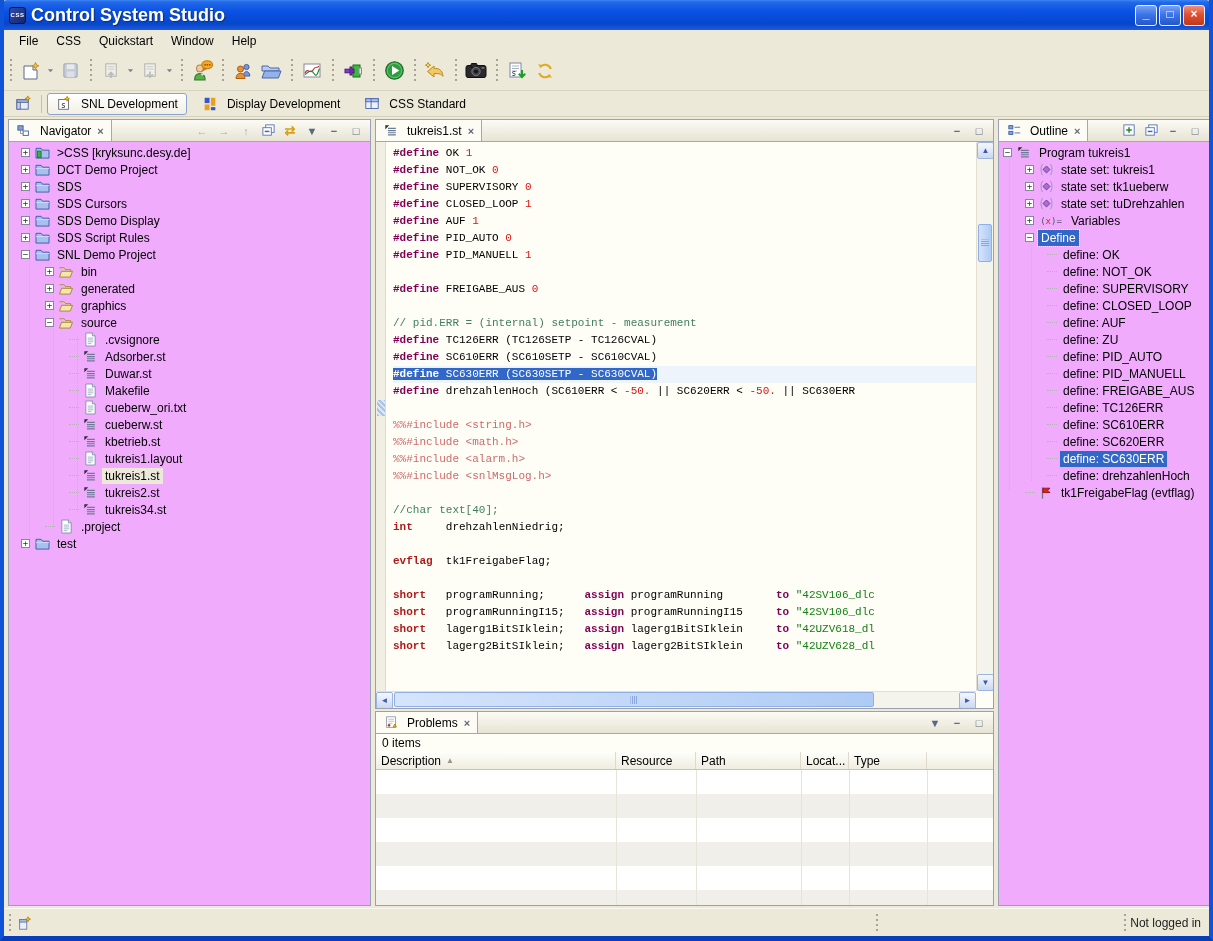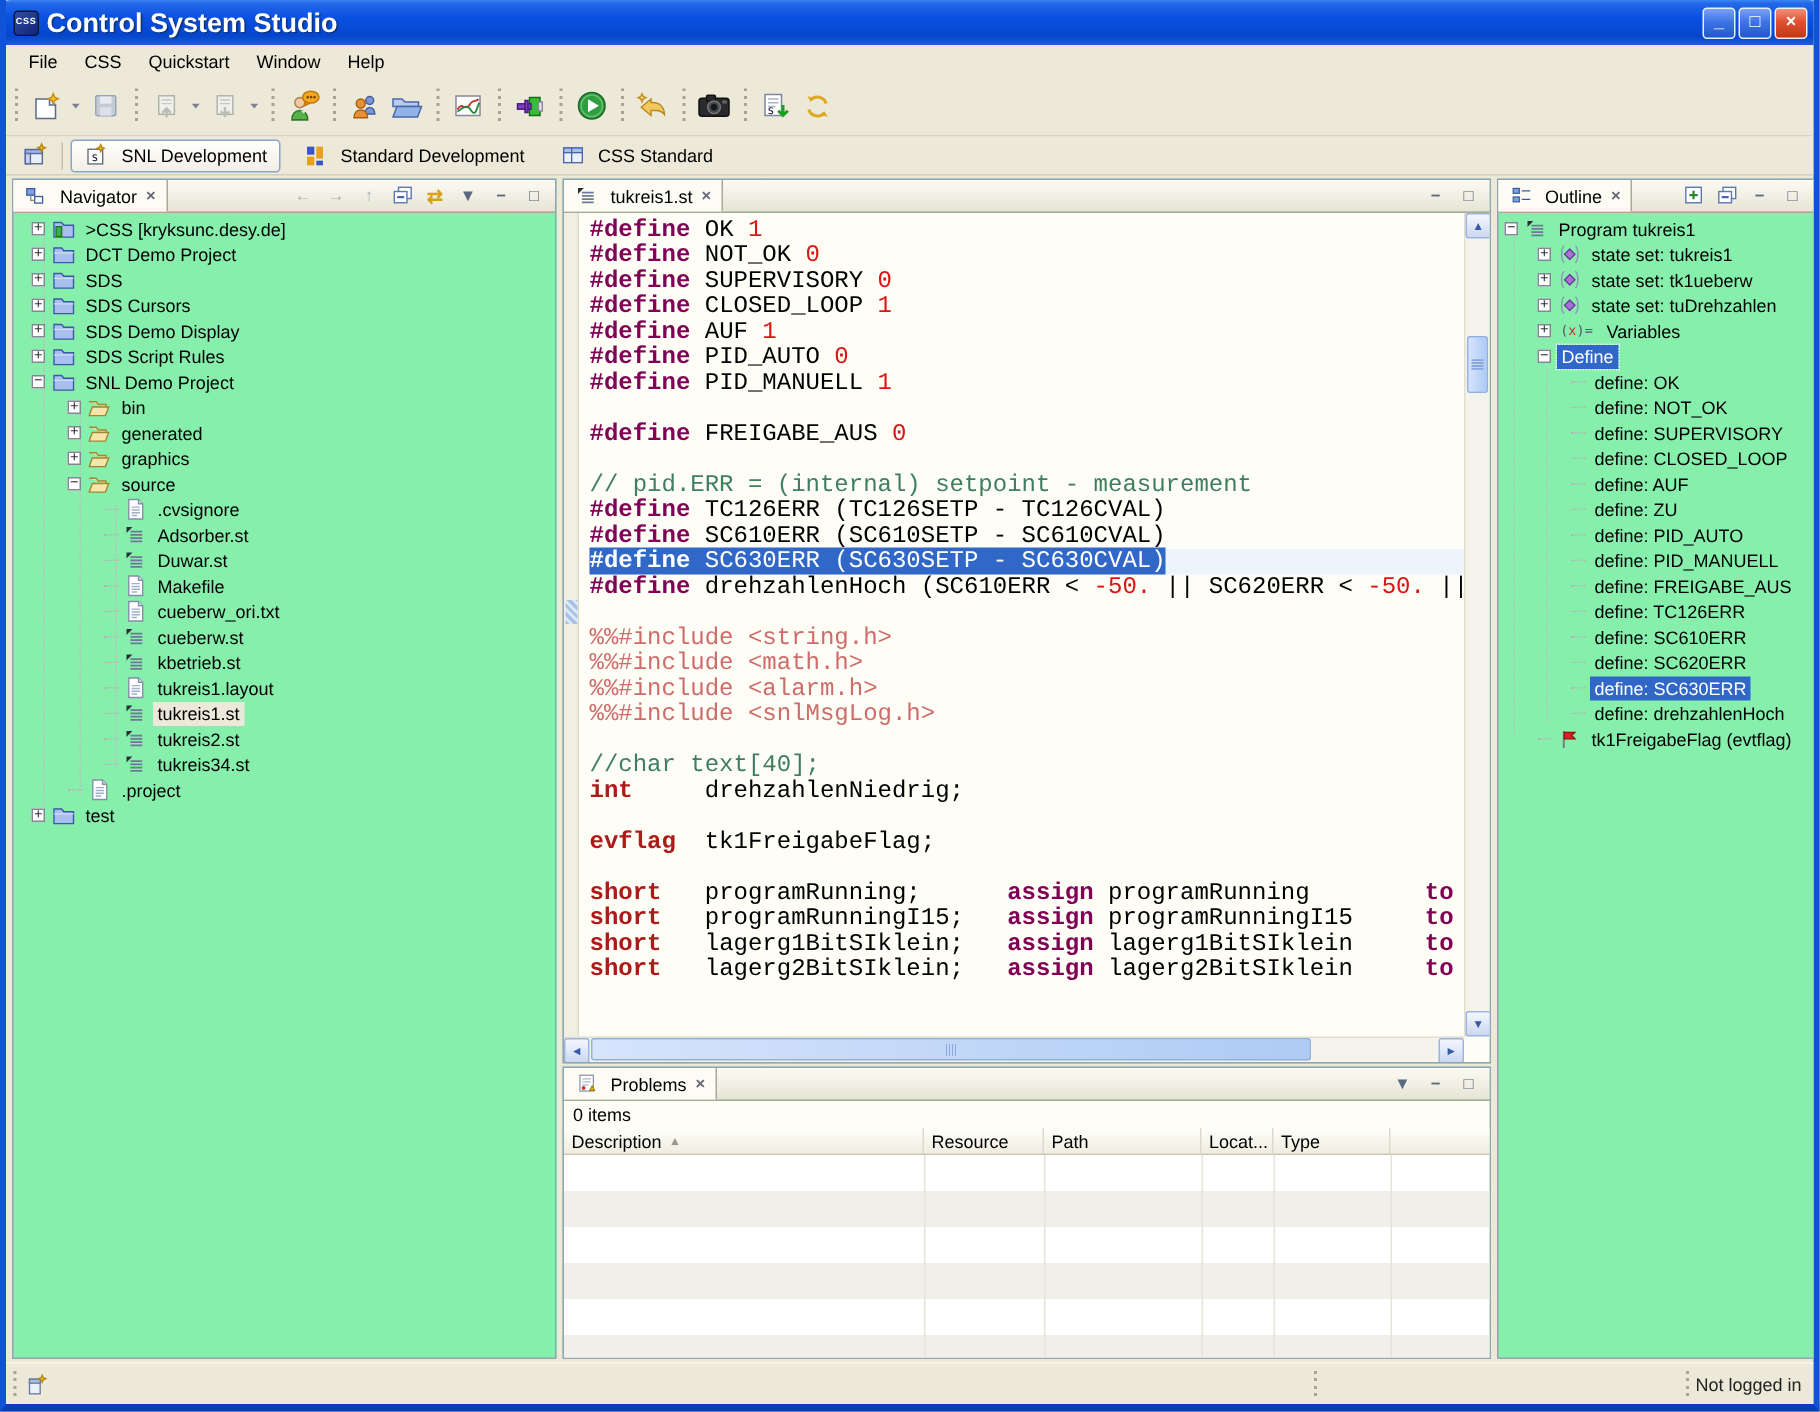--- a/index.html
+++ b/index.html
@@ -37,21 +37,21 @@
   .tb-btn svg{display:block;}
   .dd{width:11px;height:26px;display:flex;align-items:center;justify-content:center;}
   
   .perspbar{position:absolute;left:0;top:91px;width:1205px;height:26px;background:#ECE9D8;
     display:flex;align-items:center;padding-left:6px;border-bottom:1px solid #D4D0BE;}
   .persp-open{width:26px;height:22px;display:flex;align-items:center;justify-content:center;}
   .psep{width:1px;height:18px;background:#C4C0AE;margin:0 5px;}
   .persp{display:flex;align-items:center;gap:5px;padding:2px 8px;margin-right:6px;border:1px solid transparent;border-radius:3px;}
   .persp.active{border:1px solid #8AA4CE;background:linear-gradient(180deg,#FFFFFF,#F2EFE4);}
   
-  .panel{position:absolute;background:#86efac;border:1px solid #98A2B4;}
+  .panel{position:absolute;background:#f0abfc;border:1px solid #98A2B4;}
   .tabbar{height:22px;background:linear-gradient(180deg,#FCFBF4,#E7E4D4);border-bottom:1px solid #ACA899;
     display:flex;align-items:stretch;}
   .vtab{display:flex;align-items:center;gap:4px;padding:0 7px;background:#FDFCF4;
     border-right:1px solid #ACA899;font-size:12px;white-space:nowrap;}
   .vtab .x{color:#667;font-size:11px;font-weight:bold;margin-left:2px;}
   .tabtools{margin-left:auto;display:flex;align-items:center;gap:6px;padding-right:6px;}
   .ticon{display:flex;align-items:center;justify-content:center;width:16px;height:16px;
     color:#5A6880;font-size:11px;font-weight:bold;}
   .ticon.dim{color:#A8AEB8;}
   .ticon.gold{color:#D8A018;font-size:13px;}
@@ -70,21 +70,21 @@
   .tic svg{display:block;}
   .guide{position:absolute;border-left:1px dotted #BCBCBC;width:0;}
   .ic-variables{font-family:"DejaVu Sans Mono",monospace;font-size:9px;color:#556;white-space:nowrap;}
   .ic-variables b{color:#C03030;font-weight:normal;}
   
   .editor-body{position:relative;height:calc(100% - 22px);background:#FEFDF6;overflow:hidden;}
   .gutter{position:absolute;left:0;top:0;bottom:17px;width:10px;background:#F1EFE2;border-right:1px solid #DEDBCB;}
   .gmark{position:absolute;left:1px;width:8px;height:16px;
     background:repeating-linear-gradient(45deg,#A9C3E6 0 2px,#DCE8F6 2px 4px);}
   .code{position:absolute;left:11px;top:0;right:17px;bottom:17px;padding:3px 0 12px 6px;overflow:hidden;
-    font-family:"Liberation Mono","DejaVu Sans Mono",monospace;font-size:16px;line-height:17px;}
+    font-family:"Liberation Mono","DejaVu Sans Mono",monospace;font-size:11px;line-height:17px;}
   .code-line{height:17px;white-space:pre;}
   .code-line.cursel{background:#EDF4FC;}
   .code-sel{background:#3168C8;}
   .code-sel span{color:#fff !important;}
   .cl-kw{color:#7F0055;font-weight:bold;}
   .cl-pl{color:#000;}
   .cl-num{color:#DC1414;}
   .cl-cmt{color:#3F7F5F;}
   .cl-inc{color:#CE6B6B;}
   .cl-type{color:#AE1A1A;font-weight:bold;}
@@ -304,21 +304,21 @@
       </span>
       <span class="persp">
         <span class="tic ">
           <svg width="16" height="16" viewBox="0 0 18 18">
             <rect x="3" y="2" width="5.5" height="6" fill="#3A55C8"></rect>
             <rect x="3" y="9.5" width="5.5" height="6.5" fill="#E8A020"></rect>
             <rect x="10" y="2" width="5" height="9" fill="#E8A020"></rect>
             <rect x="10" y="12.5" width="5" height="3.5" fill="#3A55C8"></rect>
           </svg>
         </span>
-        <span class="plabel">Standard Development</span>
+        <span class="plabel">Display Development</span>
       </span>
       <span class="persp">
         <span class="tic ">
           <svg width="16" height="16" viewBox="0 0 18 18">
             <rect x="2" y="3" width="14" height="11" fill="#EAF0FC" stroke="#4A66A8"></rect>
             <rect x="2" y="3" width="14" height="3.5" fill="#A8C0F0" stroke="#4A66A8"></rect>
             <path d="M8 3v11" stroke="#4A66A8"></path>
           </svg>
         </span>
         <span class="plabel">CSS Standard</span>

